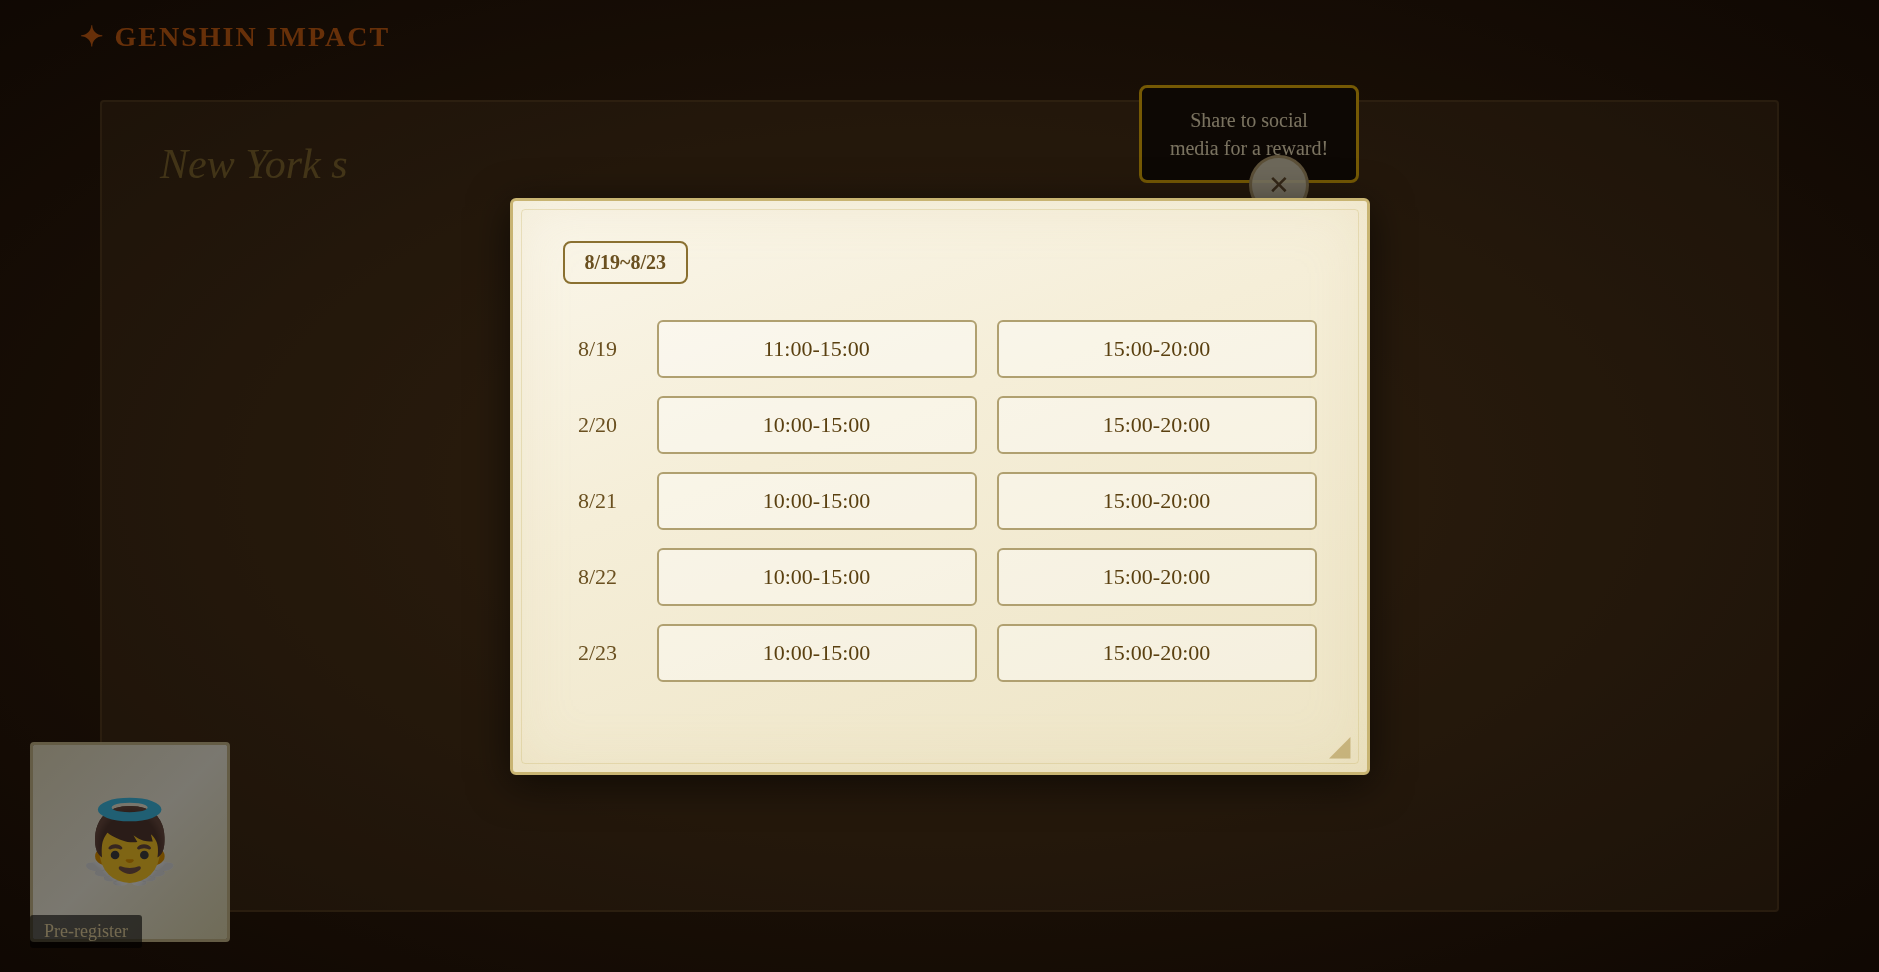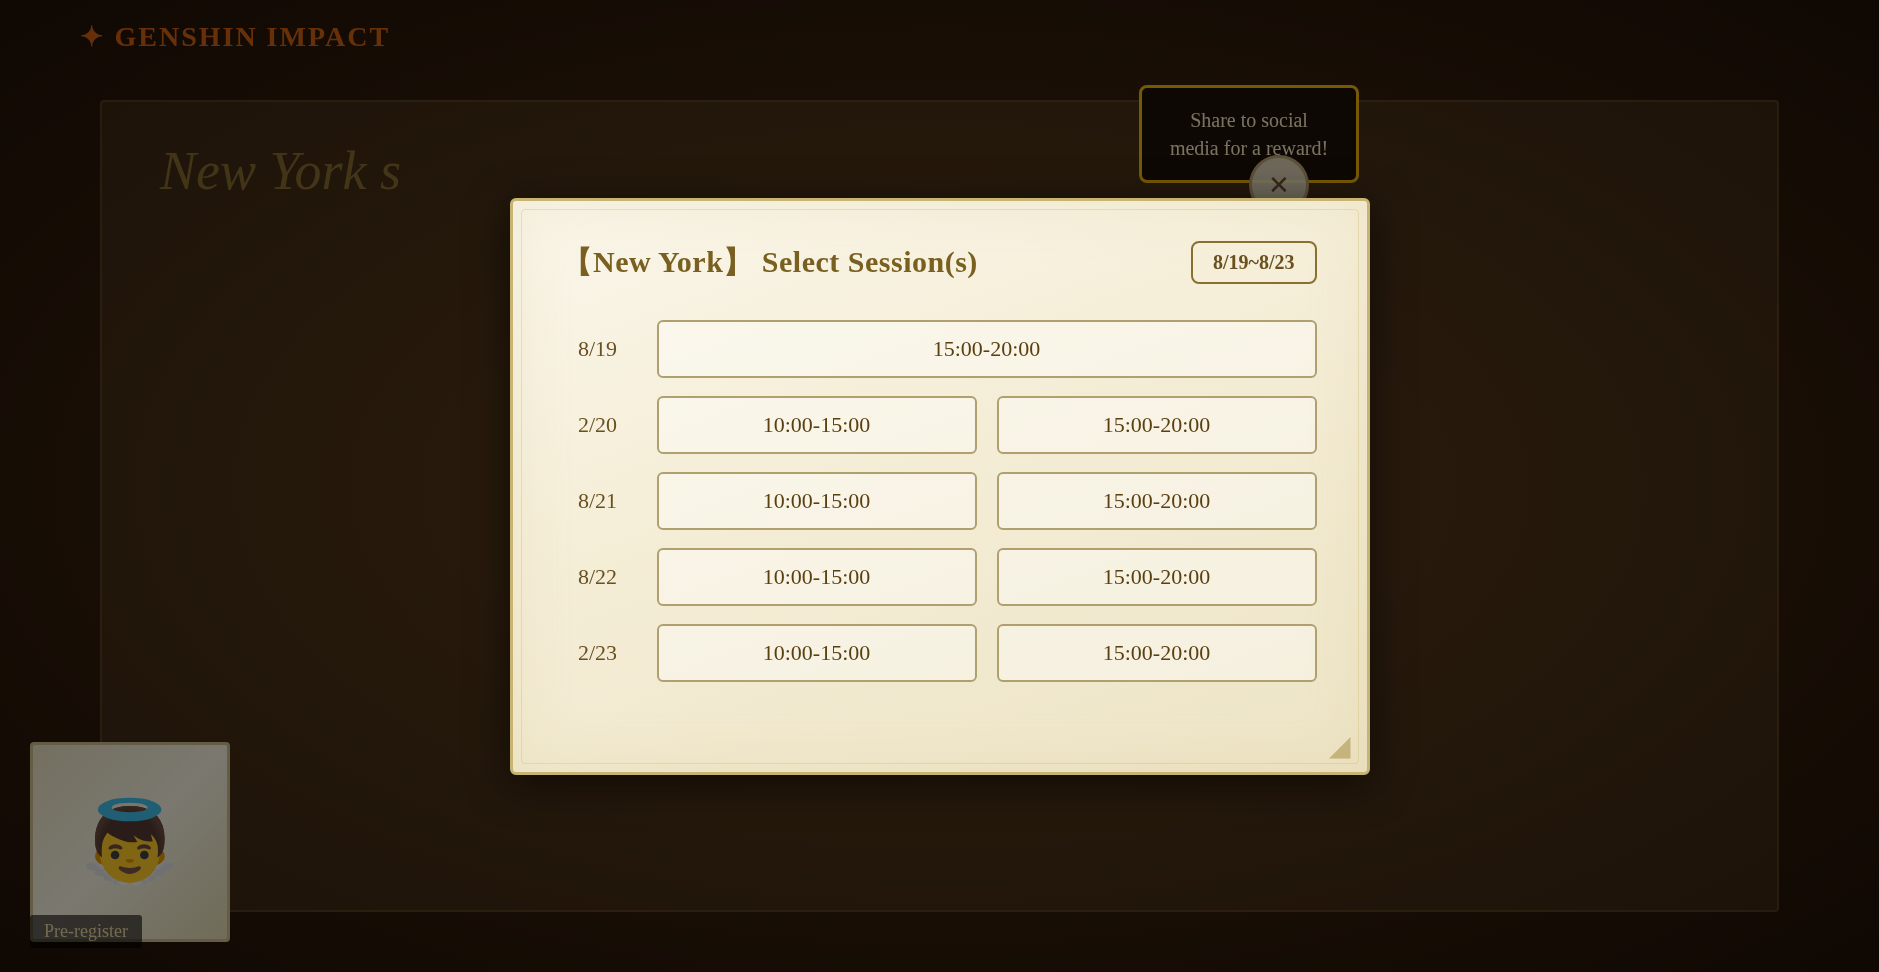--- a/index.html
+++ b/index.html
@@ -45,21 +45,21 @@
       background: rgba(180,140,80,0.15);
       border: 2px solid rgba(180,140,80,0.2);
       border-radius: 4px;
       z-index: 0;
     }
 
     .bg-title {
       position: absolute;
       top: 140px;
       left: 160px;
-      font-size: 54px;
+      font-size: 42px;
       color: #c8a84a;
       opacity: 0.5;
       z-index: 1;
       font-style: italic;
     }
 
     
     .share-popup {
       position: absolute;
       top: 85px;
@@ -311,32 +311,34 @@
 </div>
 
 <div class="pre-register">
   <span>Pre-register</span>
 </div>
 
 <div class="modal-backdrop">
   <div class="modal">
 
     <div class="modal-header">
-      <div class="modal-title">【New York】 Select Session(s)</div>
       <div class="date-range-badge">8/19~8/23</div>
     </div>
 
     <div class="sessions-grid">
 
       <div class="session-row">
         <div class="session-date">
           <span>8/19</span>
         </div>
         <div class="session-slots">
           <div class="time-slot">
+            <span>11:00-15:00</span>
+          </div>
+          <div class="time-slot">
             <span>15:00-20:00</span>
           </div>
         </div>
       </div>
 
       <div class="session-row">
         <div class="session-date">
           <span>2/20</span>
         </div>
         <div class="session-slots">

